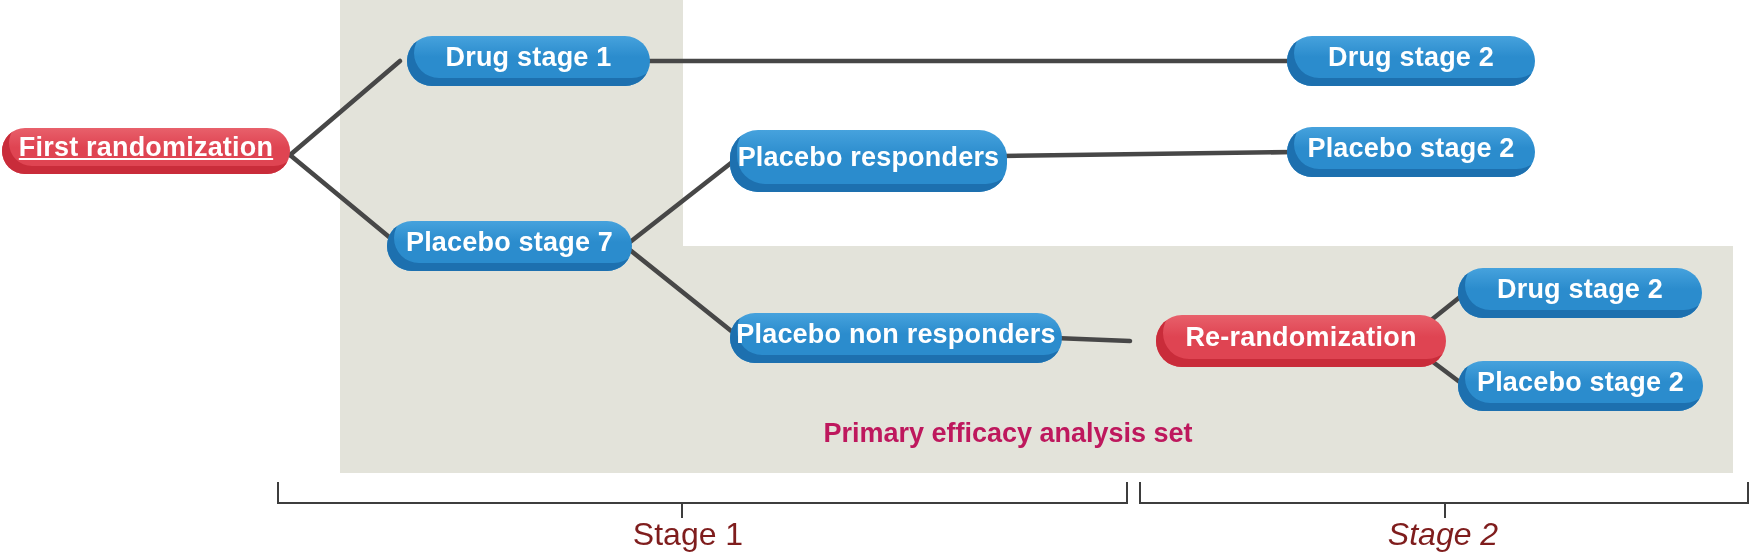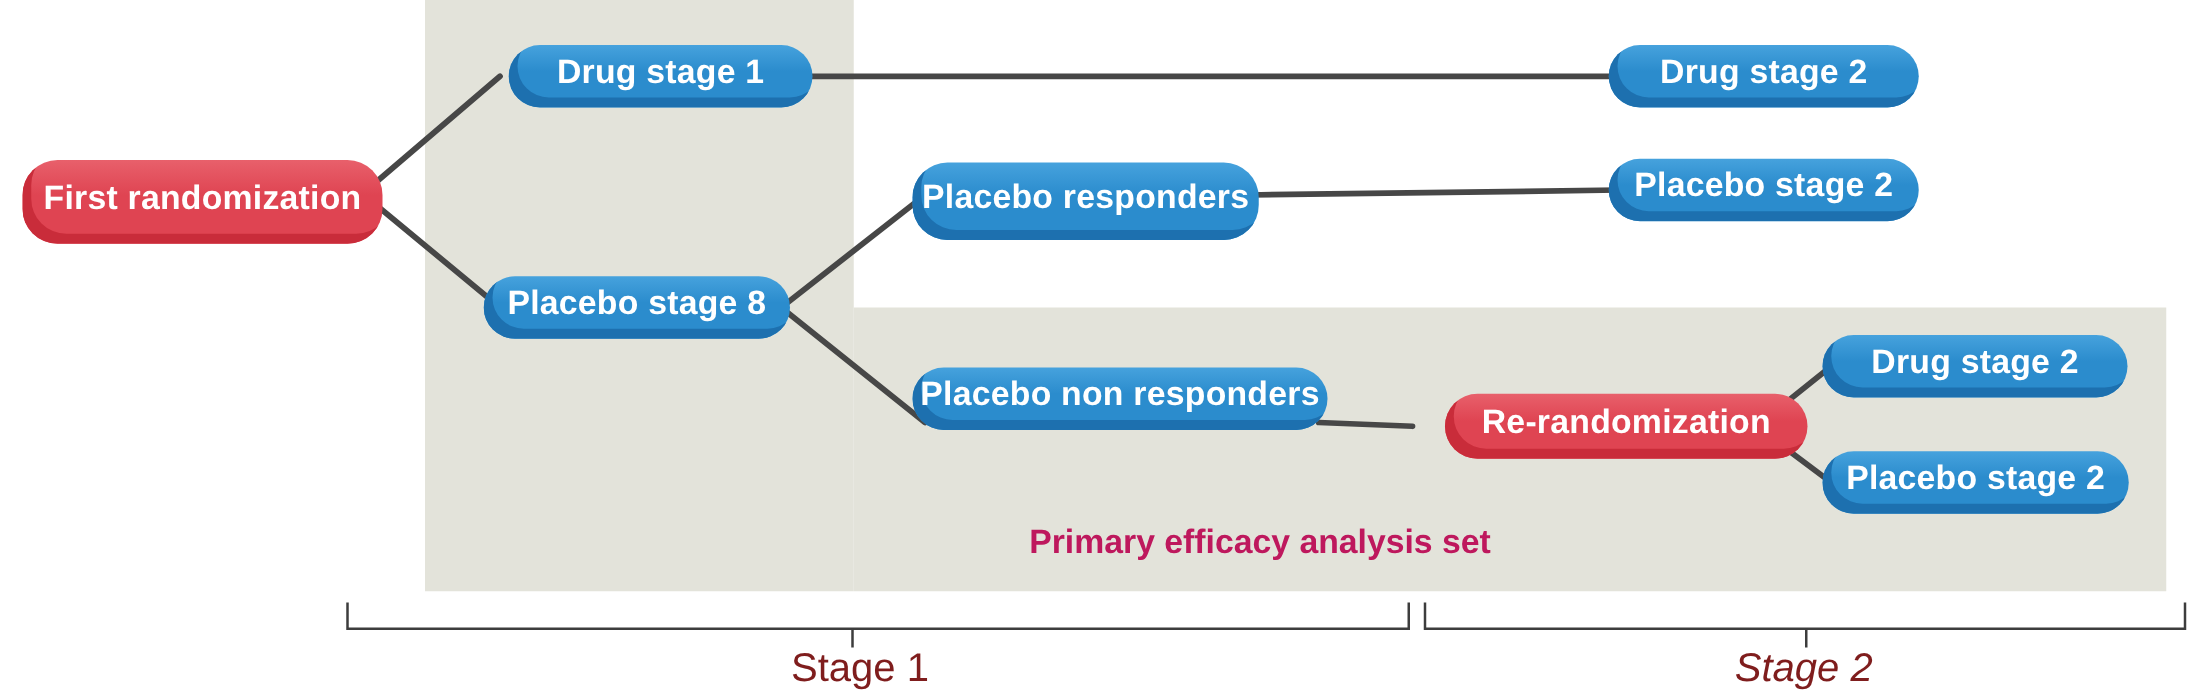--- a/index.html
+++ b/index.html
@@ -18,27 +18,27 @@
     letter-spacing:0.2px; white-space:nowrap;
   }
   .pill.blue {
     background:linear-gradient(180deg,#46a2dd 0%,#2b8ccd 42%);
     box-shadow: inset 7px -8px 0 0 #1d70af;
   }
   .pill.red {
     background:linear-gradient(180deg,#e8606b 0%,#df4452 42%);
     box-shadow: inset 7px -8px 0 0 #c92c3a;
   }
-  #node-first-randomization  { left:18px;    top:128px; width:288px; height:67px; }
+  #node-first-randomization  { left:2px;    top:128px; width:288px; height:46px;text-decoration:underline; }
   #node-drug-stage-1         { left:407px;  top:36px;  width:243px; height:50px; }
   #node-placebo-stage-1      { left:387px;  top:221px; width:245px; height:50px; }
   #node-placebo-responders   { left:730px;  top:130px; width:277px; height:62px; }
   #node-drug-stage-2-top     { left:1287px; top:36px;  width:248px; height:50px; }
   #node-placebo-stage-2-top  { left:1287px; top:127px; width:248px; height:50px; }
-  #node-placebo-non-responders { left:730px; top:294px; width:332px; height:50px; }
+  #node-placebo-non-responders { left:730px; top:313px; width:332px; height:50px; }
   #node-re-randomization     { left:1156px; top:315px; width:290px; height:52px; }
   #node-drug-stage-2-bottom  { left:1458px; top:268px; width:244px; height:50px; }
   #node-placebo-stage-2-bottom { left:1458px; top:361px; width:245px; height:50px; }
   .region-caption {
     position:absolute; left:1008px; top:418px; transform:translateX(-50%);
     font-size:27px; font-weight:700; color:#be185d; white-space:nowrap;
   }
   .stage-label {
     position:absolute; top:516px; transform:translateX(-50%);
     font-size:32px; font-weight:400; color:#7f1d1d; white-space:nowrap;
@@ -69,21 +69,21 @@
     <g stroke="#3d3d3d" stroke-width="2" fill="none">
       <path d="M278,482 L278,503 L1127,503 L1127,482"></path>
       <line x1="682" y1="503" x2="682" y2="518"></line>
       <path d="M1140,482 L1140,503 L1748,503 L1748,482"></path>
       <line x1="1445" y1="503" x2="1445" y2="518"></line>
     </g>
   </svg>
 
   <div class="pill red" id="node-first-randomization">First randomization</div>
   <div class="pill blue" id="node-drug-stage-1">Drug stage 1</div>
-  <div class="pill blue" id="node-placebo-stage-1">Placebo stage 8</div>
+  <div class="pill blue" id="node-placebo-stage-1">Placebo stage 7</div>
   <div class="pill blue" id="node-placebo-responders">Placebo responders</div>
   <div class="pill blue" id="node-drug-stage-2-top">Drug stage 2</div>
   <div class="pill blue" id="node-placebo-stage-2-top">Placebo stage 2</div>
   <div class="pill blue" id="node-placebo-non-responders">Placebo non responders</div>
   <div class="pill red" id="node-re-randomization">Re-randomization</div>
   <div class="pill blue" id="node-drug-stage-2-bottom">Drug stage 2</div>
   <div class="pill blue" id="node-placebo-stage-2-bottom">Placebo stage 2</div>
 
   <div class="region-caption">Primary efficacy analysis set</div>
   <div class="stage-label" id="stage-label-1">Stage 1</div>

